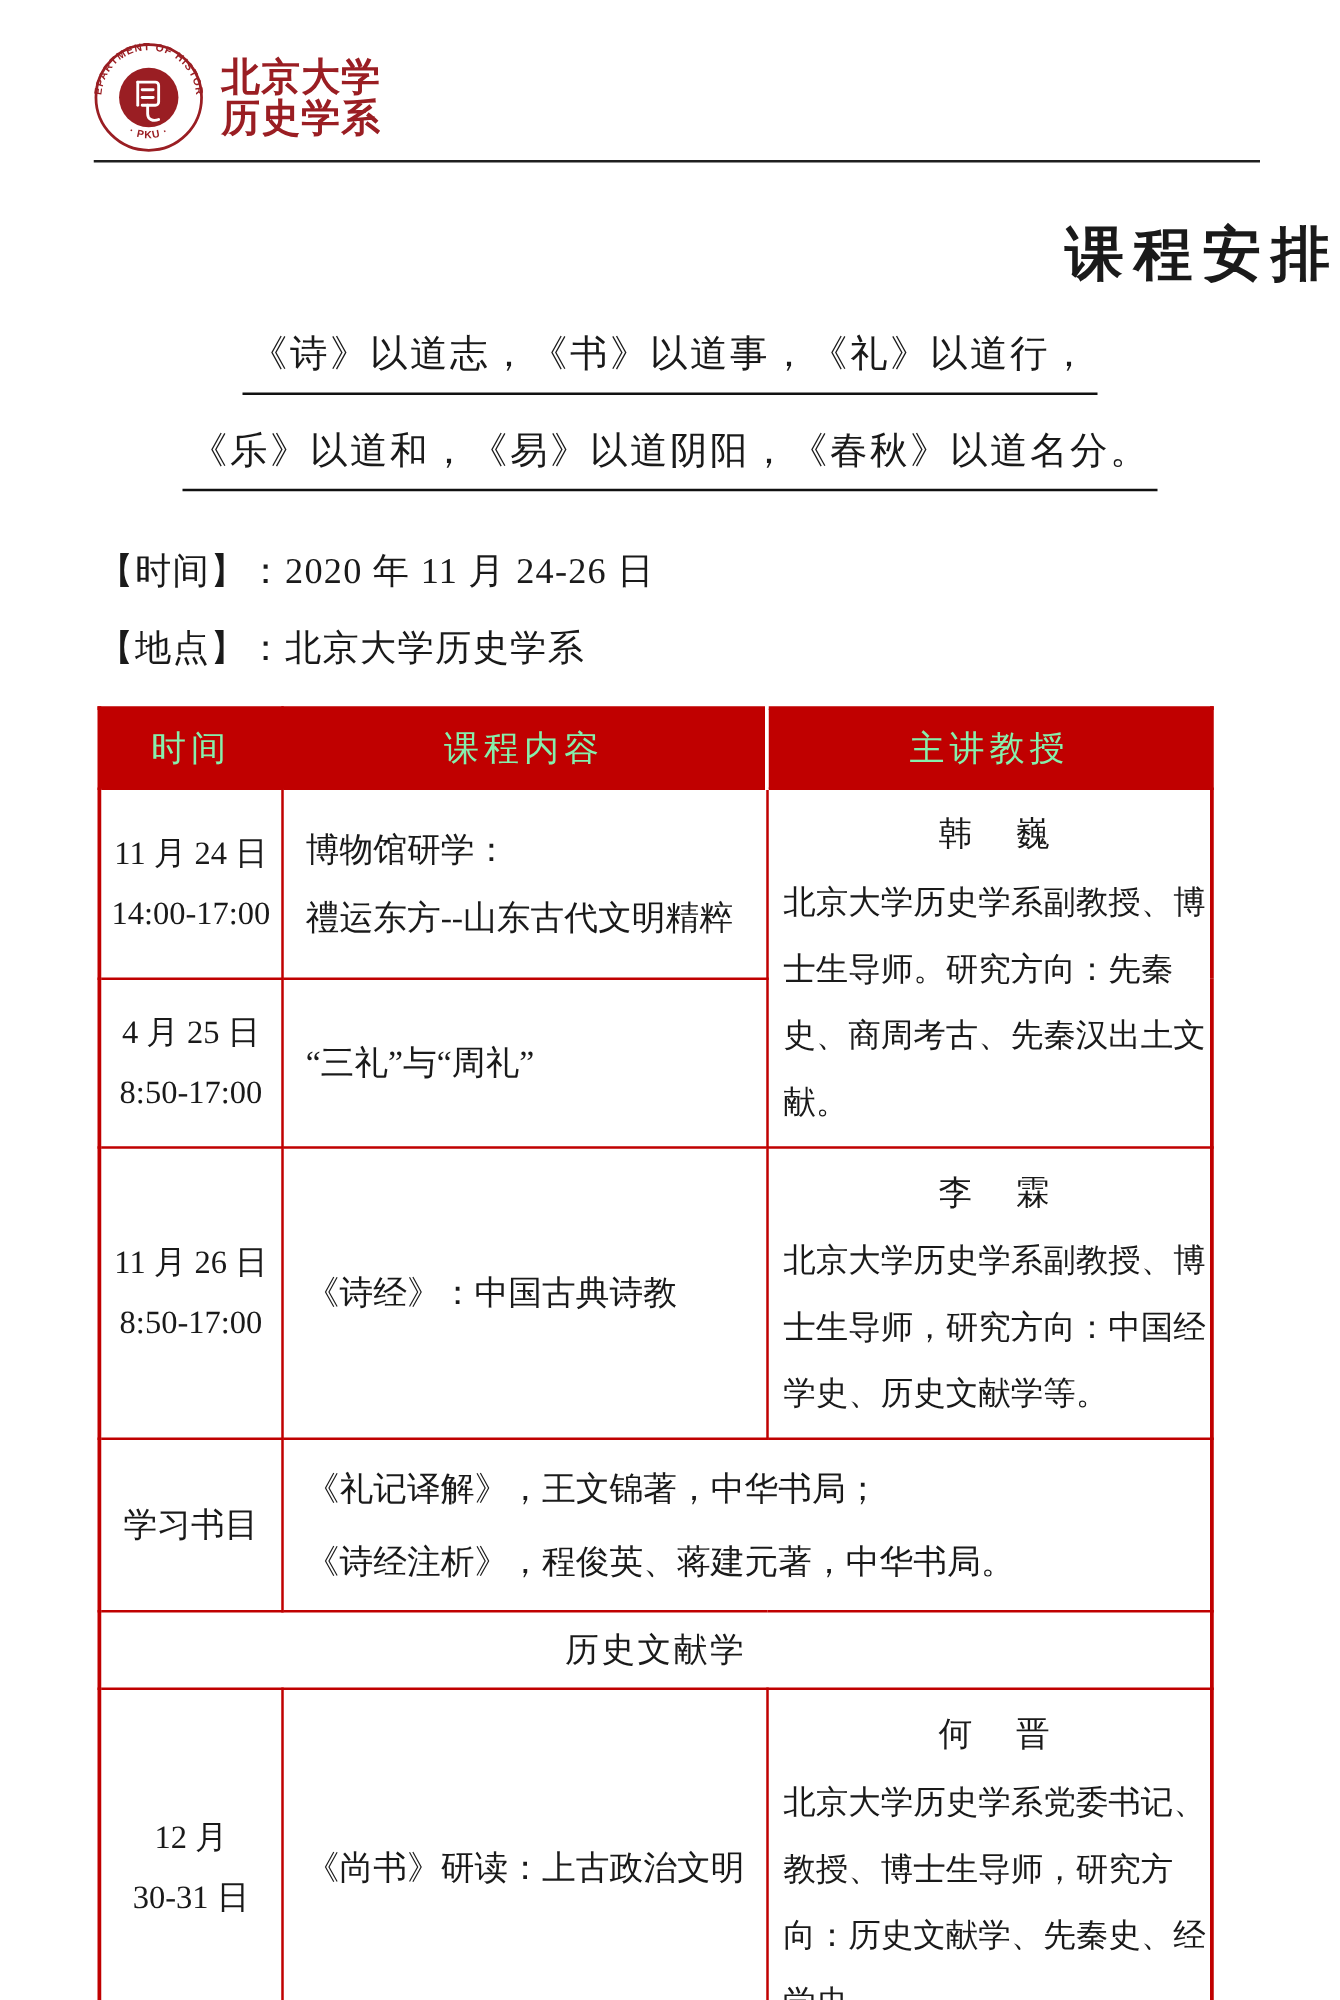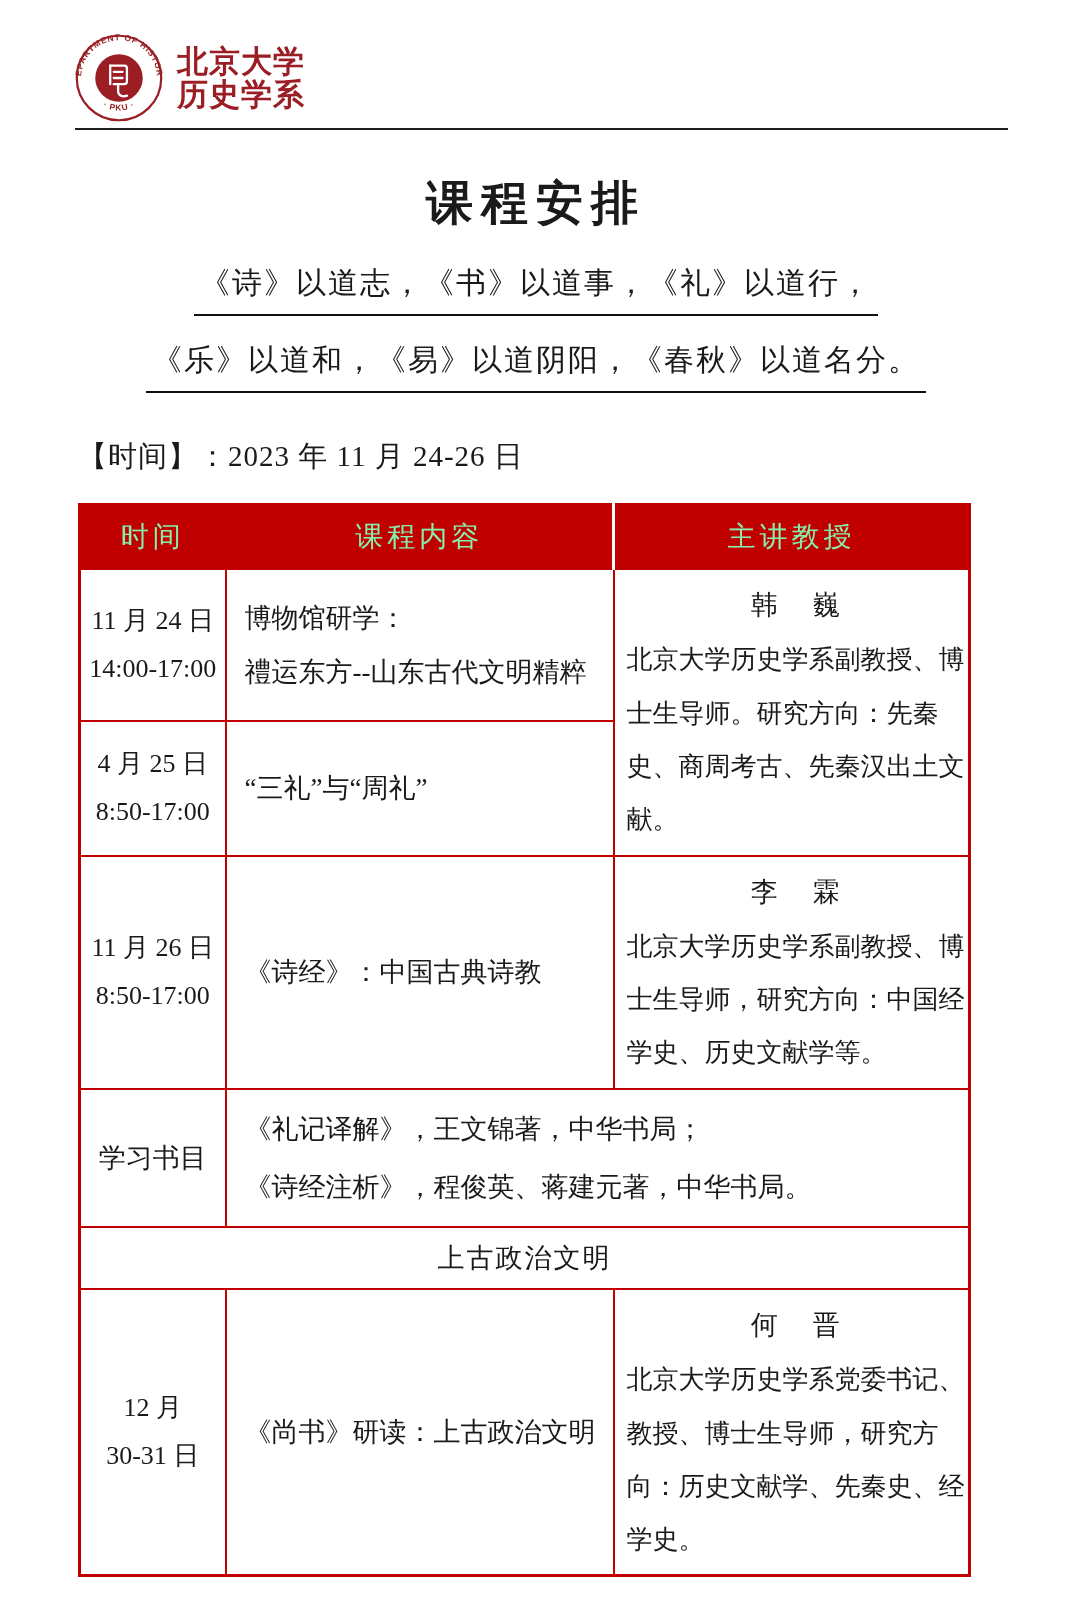--- a/index.html
+++ b/index.html
@@ -23,21 +23,21 @@
   .seal { display:block; }
   .seal-ring-text { font-family:"Liberation Sans","DejaVu Sans",sans-serif; font-weight:bold; font-size:9.5px; letter-spacing:1px; fill:#9A1E23; }
   .logo-name {
     color:#9A1E23; font-weight:bold; font-size:31px; line-height:1.08;
     letter-spacing:1px;
   }
   .program-title { font-size:27px; padding-bottom:8px; letter-spacing:1px; }
 
   
   .main-title {
-    text-align:center; margin:42px 0 0 0;
+    text-align:right; margin:42px 0 0 0;
     font-family:"Liberation Sans","DejaVu Sans",sans-serif;
     font-weight:bold; font-size:47px; letter-spacing:8px;
   }
   .quote { text-align:center; margin-top:28px; font-size:30px; }
   .quote-line { margin-top:0; }
   .quote-line + .quote-line { margin-top:24px; }
   .quote-line span {
     display:inline-block; border-bottom:2px solid #111;
     padding:0 6px 10px 6px; letter-spacing:2px;
   }
@@ -108,21 +108,24 @@
     <div class="quote-line">
       <span>《诗》以道志，《书》以道事，《礼》以道行，</span>
     </div>
     <div class="quote-line">
       <span>《乐》以道和，《易》以道阴阳，《春秋》以道名分。</span>
     </div>
   </div>
 
   <div class="info-block">
     <div class="info-line">
-      <span>【时间】：</span><span>2023 年 11 月 24-26 日</span>
+      <span>【时间】：</span><span>2020 年 11 月 24-26 日</span>
+    </div>
+    <div class="info-line">
+      <span>【地点】：</span><span>北京大学历史学系</span>
     </div>
   </div>
 
   <table class="schedule">
     <colgroup>
       <col style="width:146px">
         <col style="width:388px">
         <col style="width:356px">
     </colgroup>
     <thead>
@@ -166,21 +169,21 @@
         </td>
       </tr>
       <tr style="height:112px">
         <td class="c-label">学习书目</td>
         <td class="c-books" colspan="2">
           <div>《礼记译解》，王文锦著，中华书局；</div>
           <div>《诗经注析》，程俊英、蒋建元著，中华书局。</div>
         </td>
       </tr>
       <tr style="height:62px">
-        <td class="c-subheader" colspan="3">上古政治文明</td>
+        <td class="c-subheader" colspan="3">历史文献学</td>
       </tr>
       <tr style="height:186px">
         <td class="c-date">
           <div>12 月</div>
           <div>30-31 日</div>
         </td>
         <td class="c-content">《尚书》研读：上古政治文明</td>
         <td class="c-prof">
           <div class="prof-name">何　晋</div>
           <div>北京大学历史学系党委书记、教授、博士生导师，研究方向：历史文献学、先秦史、经学史。</div>

